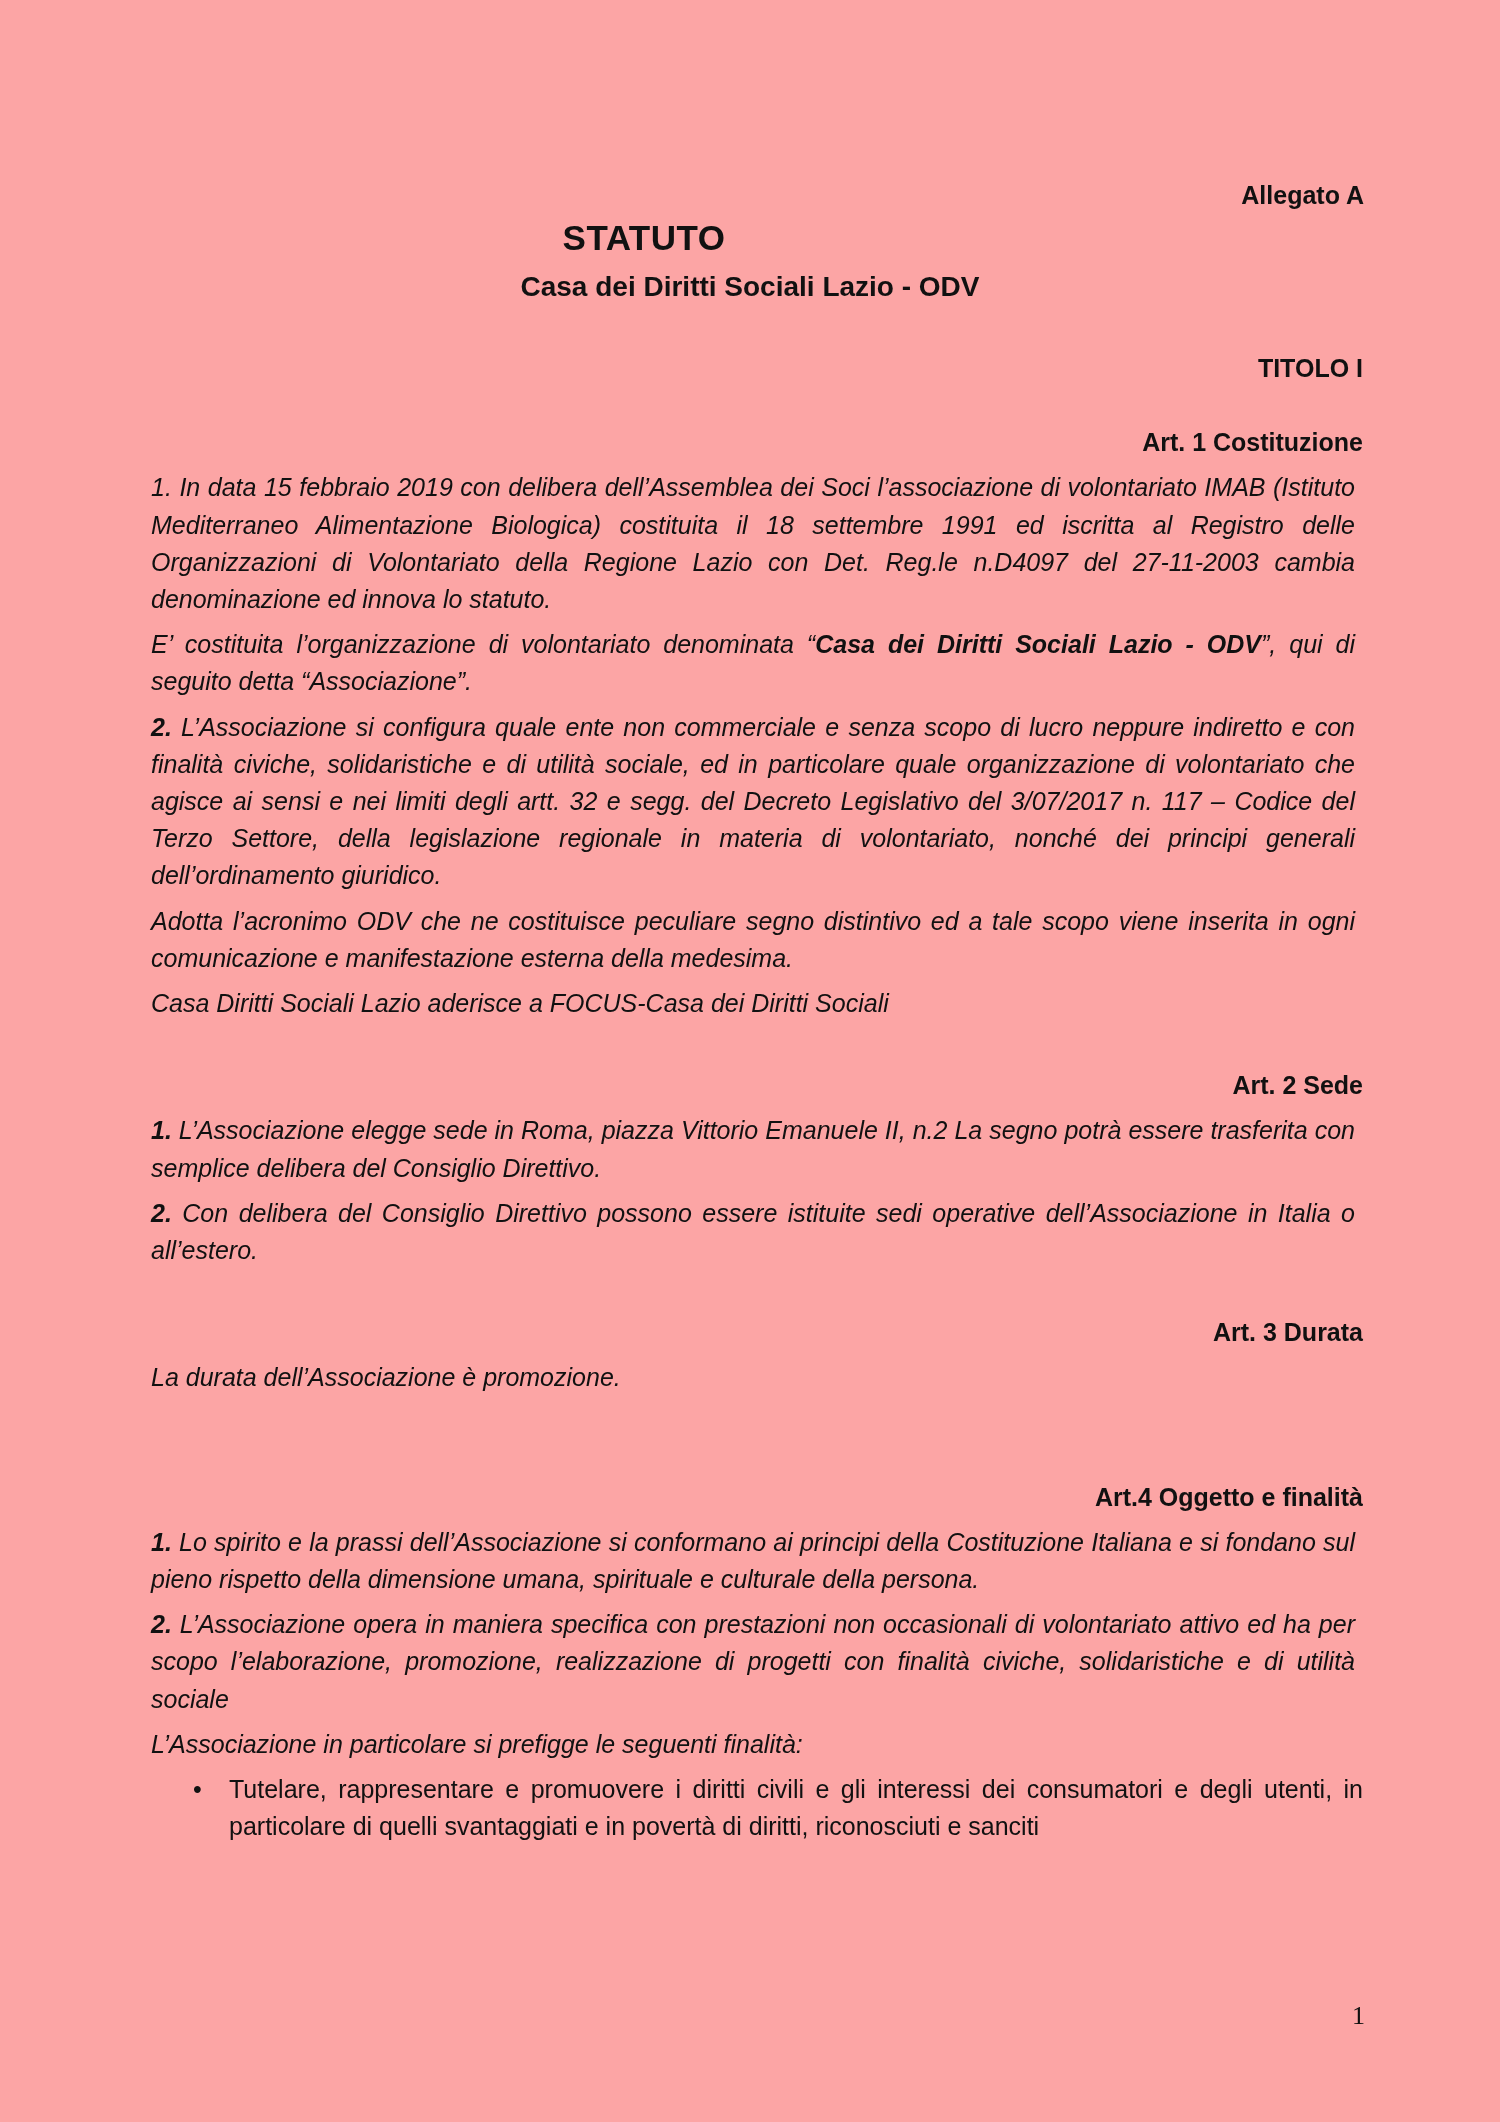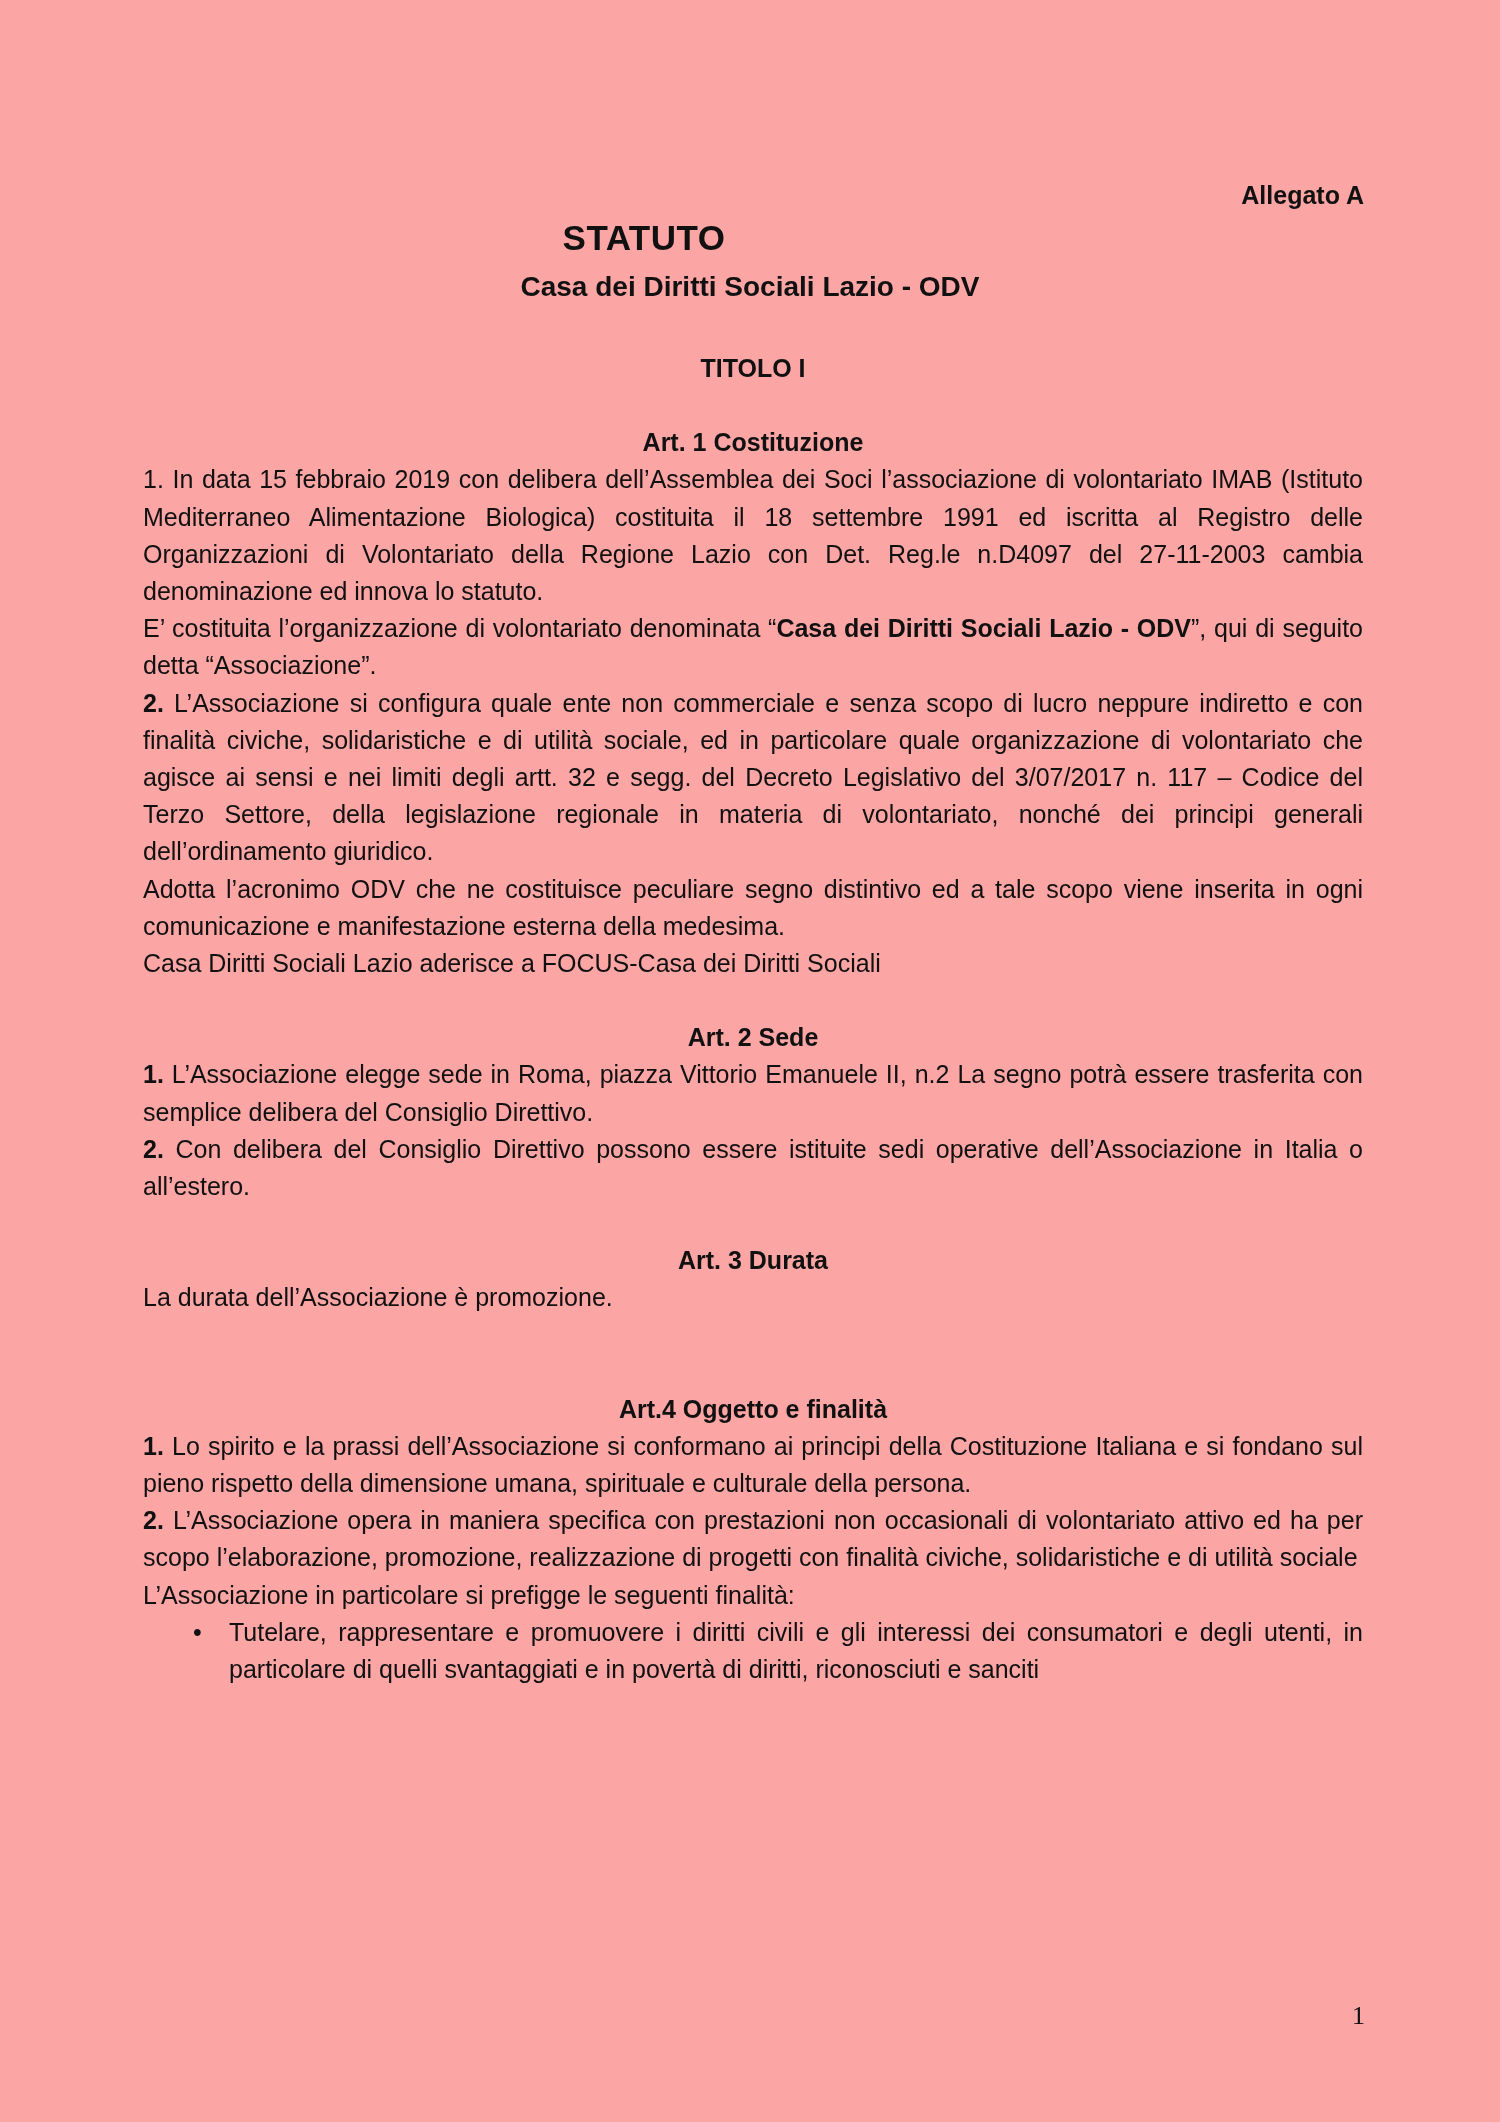--- a/index.html
+++ b/index.html
@@ -5,23 +5,23 @@
   html, body { margin: 0; padding: 0; background: #ffffff; }
   body { width: 1500px; height: 2122px; position: relative; overflow: hidden;
          font-family: "Liberation Sans", sans-serif; color: #111; }
   .page { position: absolute; left: 0; top: 0; width: 1500px; height: 2122px; background: #fca5a5; }
   .allegato { position: absolute; top: 181px; right: 136px; font-weight: bold; font-size: 25px; }
   .title { position: absolute; top: 218px; left: 0; width: 1288px; text-align: center;
            font-weight: bold; font-size: 35px; letter-spacing: 0.5px; }
   .subtitle { position: absolute; top: 271px; left: 0; width: 1500px; text-align: center;
               font-weight: bold; font-size: 28px; }
   .body { position: absolute; left: 143px; top: 350px; width: 1220px; font-size: 25px; line-height: 37.2px; }
-  .h { text-align: center; font-weight: bold; }
+  .h { text-align: right; font-weight: bold; }
   .titolo { margin-top: 0; }
-  p { margin: 0; text-align: justify; }
+  p { margin: 8px; text-align: justify; font-style: italic; }
   .gap { height: 37px; }
   b { font-weight: bold; }
   ul { margin: 0; padding-left: 0; list-style: none; }
   li { position: relative; padding-left: 86px; text-align: justify; }
   .bullet { position: absolute; left: 50px; top: 0; }
   .pagenum { position: absolute; top: 2001px; left: 1352px; font-family: "Liberation Serif", serif; font-size: 26px; }
 </style>
 </head>
 <body>
 

